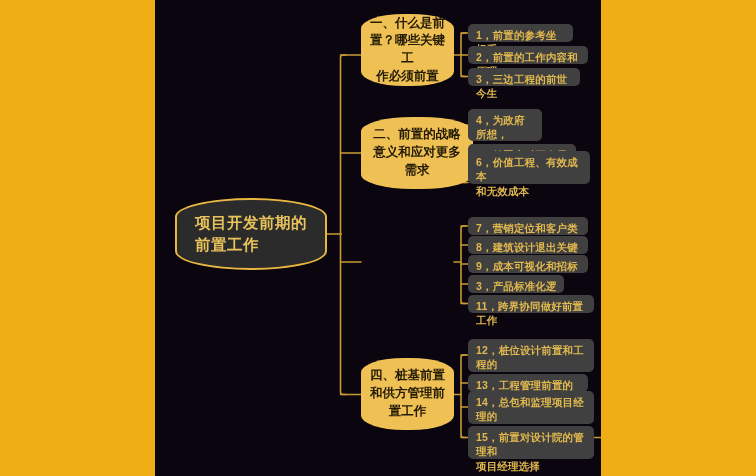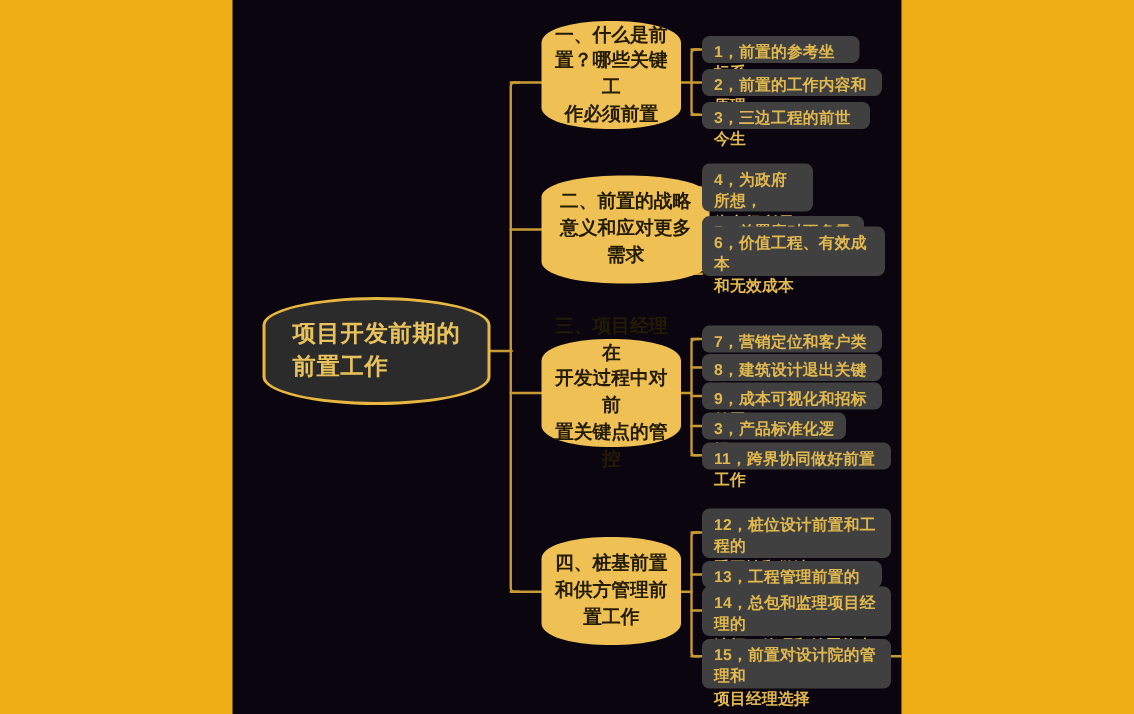--- a/index.html
+++ b/index.html
@@ -166,23 +166,20 @@
     <div class="leaf" style="left:313px; top:109px; width:74px; height:32px;">
       <span>4，为政府所想，<br>为市场所需</span>
     </div>
     <div class="leaf" style="left:313px; top:144px; width:108px; height:18px;">
       <span>5，前置应对更多需求</span>
     </div>
     <div class="leaf" style="left:313px; top:151px; width:122px; height:33px;">
       <span>6，价值工程、有效成本<br>和无效成本</span>
     </div>
 
-    <div class="branch" style="left:206px; top:226px; width:93px; height:72px;">
-      <span>三、项目经理在<br>开发过程中对前<br>置关键点的管控</span>
-    </div>
 
     <div class="leaf" style="left:313px; top:217px; width:120px; height:18px;">
       <span>7，营销定位和客户类型分析</span>
     </div>
     <div class="leaf" style="left:313px; top:236px; width:120px; height:18px;">
       <span>8，建筑设计退出关键线路</span>
     </div>
     <div class="leaf" style="left:313px; top:255px; width:120px; height:18px;">
       <span>9，成本可视化和招标前置</span>
     </div>

